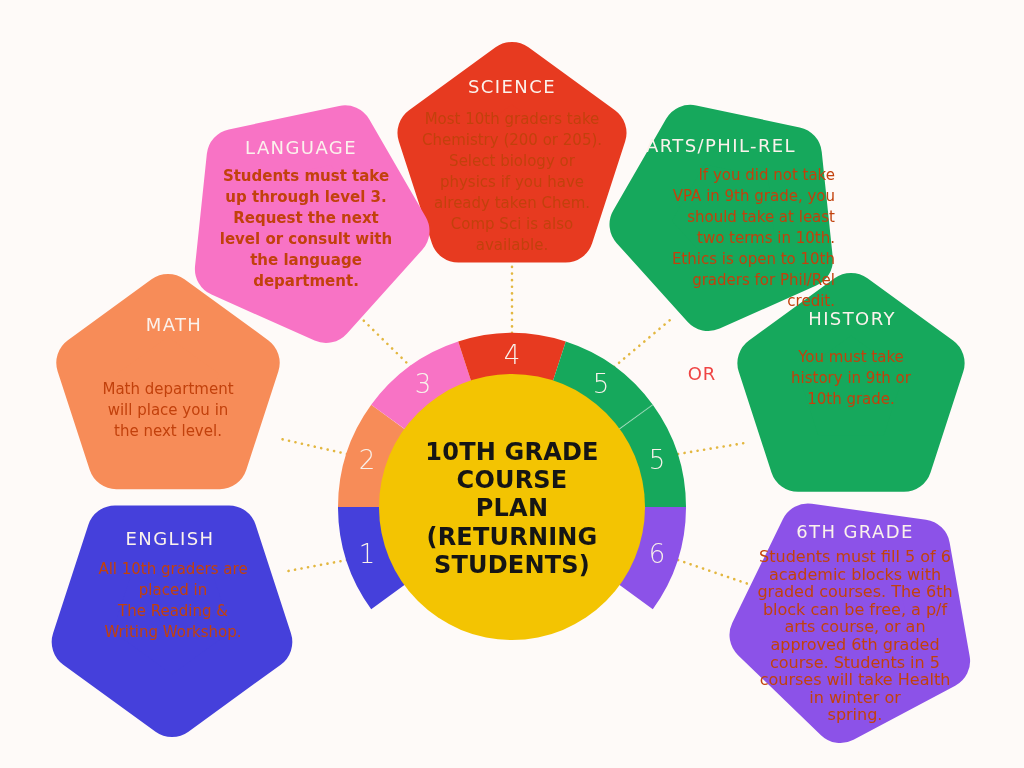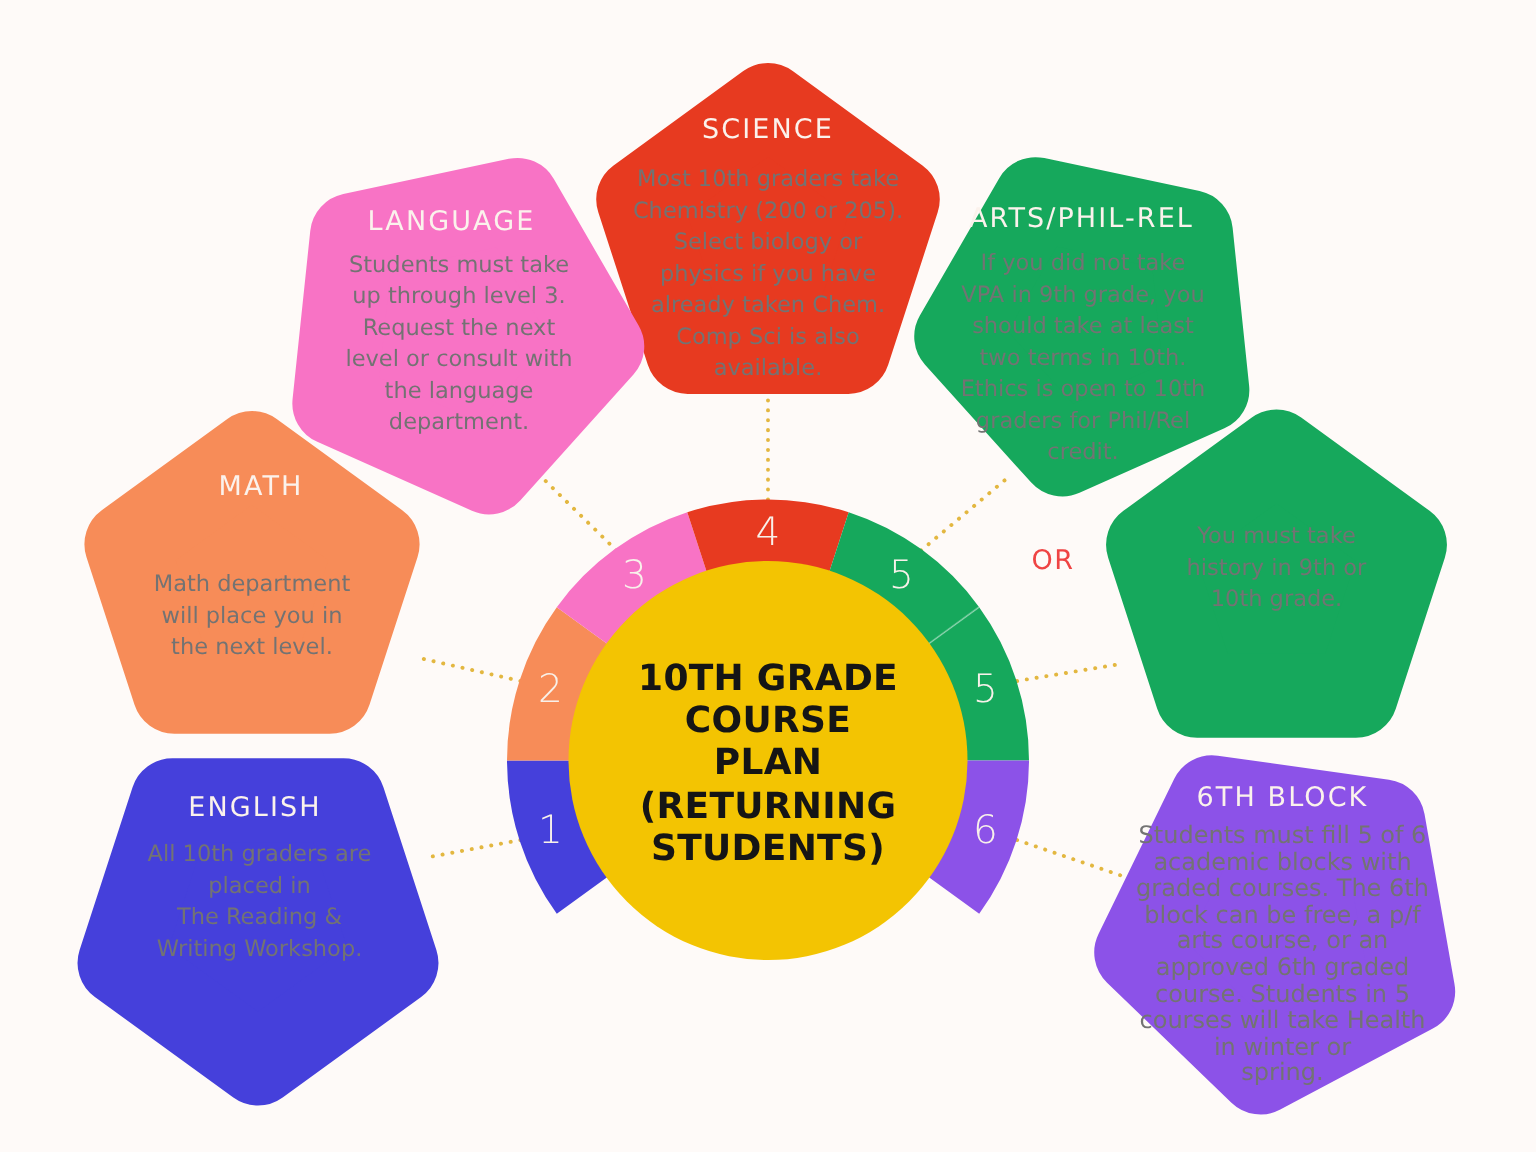--- a/index.html
+++ b/index.html
@@ -12,21 +12,21 @@
   }
   .stage { position: absolute; left: 0; top: 0; width: 844px; height: 768px; }
   svg.art { position: absolute; left: 0; top: 0; }
   .card-title {
     position: absolute; text-align: center;
     color: #FBF2EC; font-size: 18px; letter-spacing: 1.4px;
     line-height: 22px; font-weight: 400;
   }
   .card-body {
     position: absolute; text-align: center;
-    color: #737373; font-size: 15px; line-height: 21px;
+    color: #c2410c; font-size: 15px; line-height: 21px;
     white-space: pre-line; font-weight: 400;
   }
   .card-body.small { font-size: 16px; line-height: 17.6px; }
   .center-title {
     position: absolute; left: 397px; top: 438px; width: 230px;
     text-align: center; color: #151515;
     font-size: 24px; line-height: 28.2px; font-weight: bold;
     white-space: pre-line; letter-spacing: 0.2px;
   }
   .ring-number {
@@ -76,52 +76,53 @@
   <div class="card-title" style="left:392px; top:76px; width:240px;">SCIENCE</div>
   <div class="card-body" style="left:399px; top:109px; width:226px;">Most 10th graders take
 Chemistry (200 or 205).
 Select biology or
 physics if you have
 already taken Chem.
 Comp Sci is also
 available.</div>
 
   <div class="card-title" style="left:181px; top:137px; width:240px;">LANGUAGE</div>
-  <div class="card-body" style="left:198px; top:166px; width:216px;">Students must take
+  <div class="card-body" style="left:198px; top:166px; width:216px;font-weight:bold;">Students must take
 up through level 3.
 Request the next
 level or consult with
 the language
 department.</div>
 
   <div class="card-title" style="left:601px; top:135px; width:240px;">ARTS/PHIL-REL</div>
-  <div class="card-body" style="left:609px; top:165px; width:226px;">If you did not take
+  <div class="card-body" style="left:609px; top:165px; width:226px;text-align:right;">If you did not take
 VPA in 9th grade, you
 should take at least
 two terms in 10th.
 Ethics is open to 10th
 graders for Phil/Rel
 credit.</div>
 
   <div class="card-title" style="left:54px; top:314px; width:240px;">MATH</div>
   <div class="card-body" style="left:68px; top:354px; width:200px;margin-top:25px;">Math department
 will place you in
 the next level.</div>
 
+  <div class="card-title" style="left:732px; top:308px; width:240px;">HISTORY</div>
   <div class="card-body" style="left:751px; top:347px; width:200px;">You must take
 history in 9th or
 10th grade.</div>
 
   <div class="card-title" style="left:50px; top:528px; width:240px;">ENGLISH</div>
   <div class="card-body" style="left:65px; top:559px; width:216px;">All 10th graders are
 placed in
 The Reading &amp;
 Writing Workshop.</div>
 
-  <div class="card-title" style="left:735px; top:521px; width:240px;">6TH BLOCK</div>
+  <div class="card-title" style="left:735px; top:521px; width:240px;">6TH GRADE</div>
   <div class="card-body small" style="left:736px; top:548px; width:238px;">Students must fill 5 of 6
 academic blocks with
 graded courses. The 6th
 block can be free, a p/f
 arts course, or an
 approved 6th graded
 course. Students in 5
 courses will take Health
 in winter or
 spring.</div>

